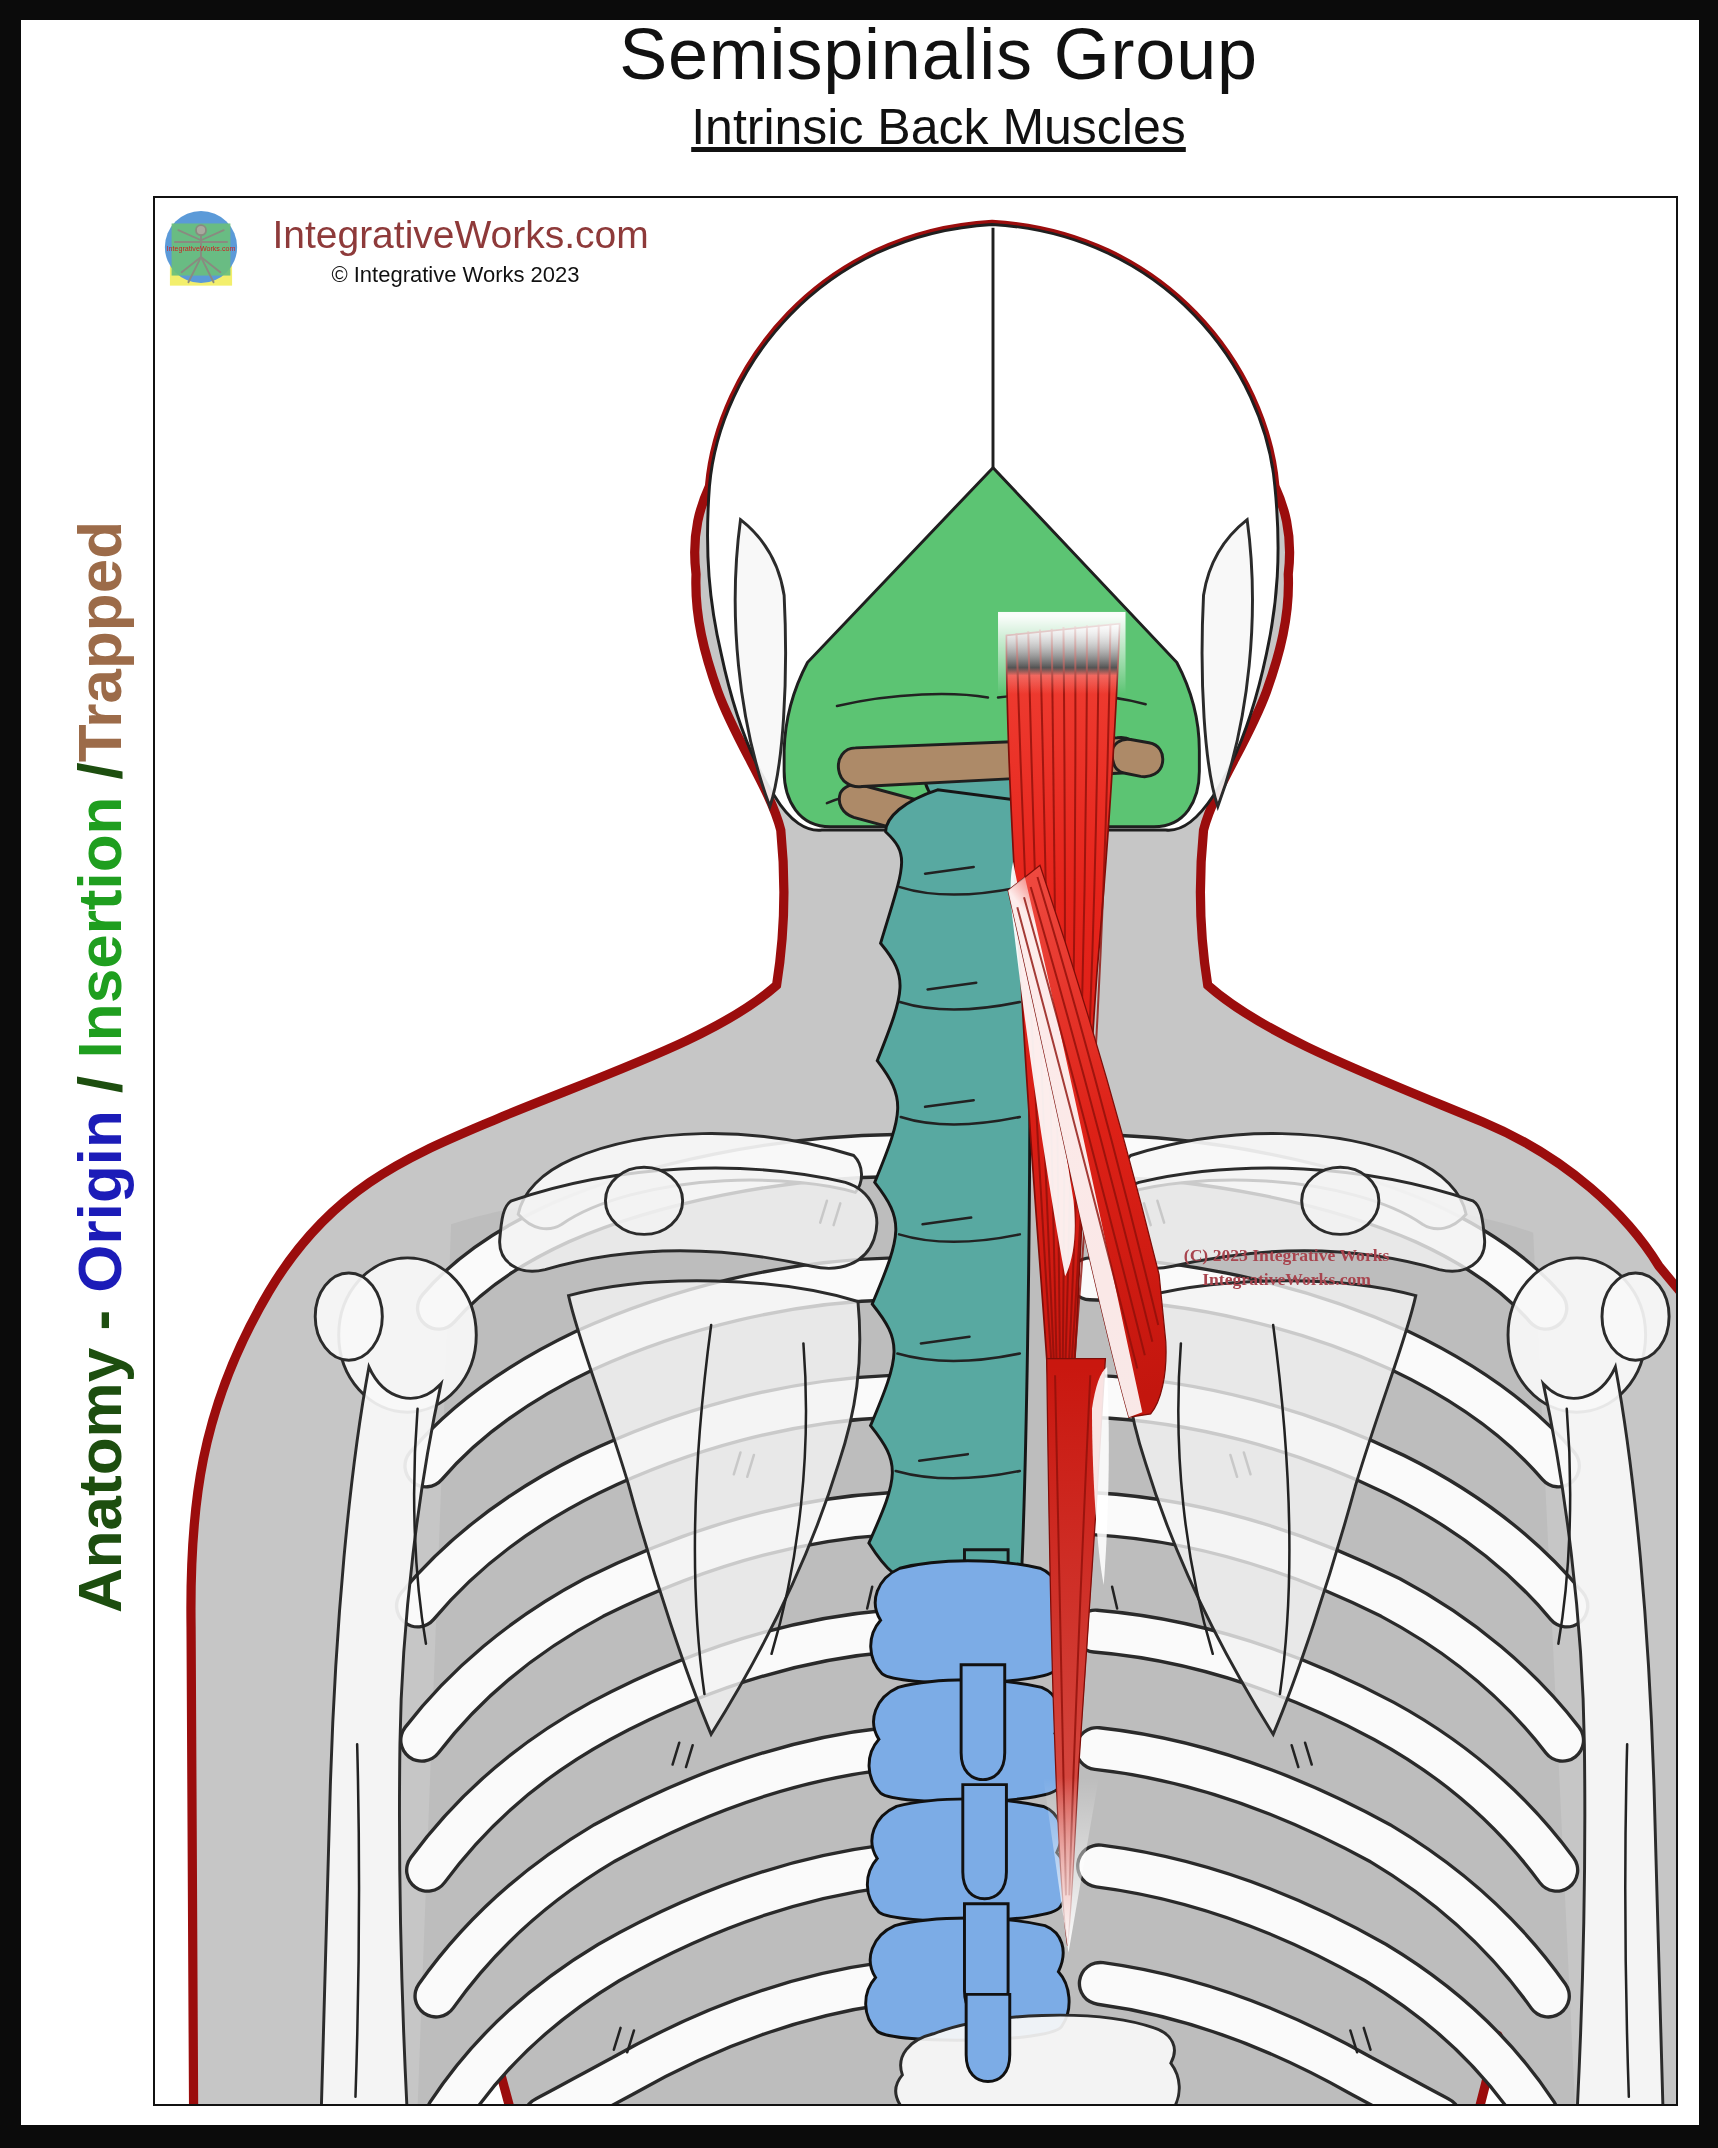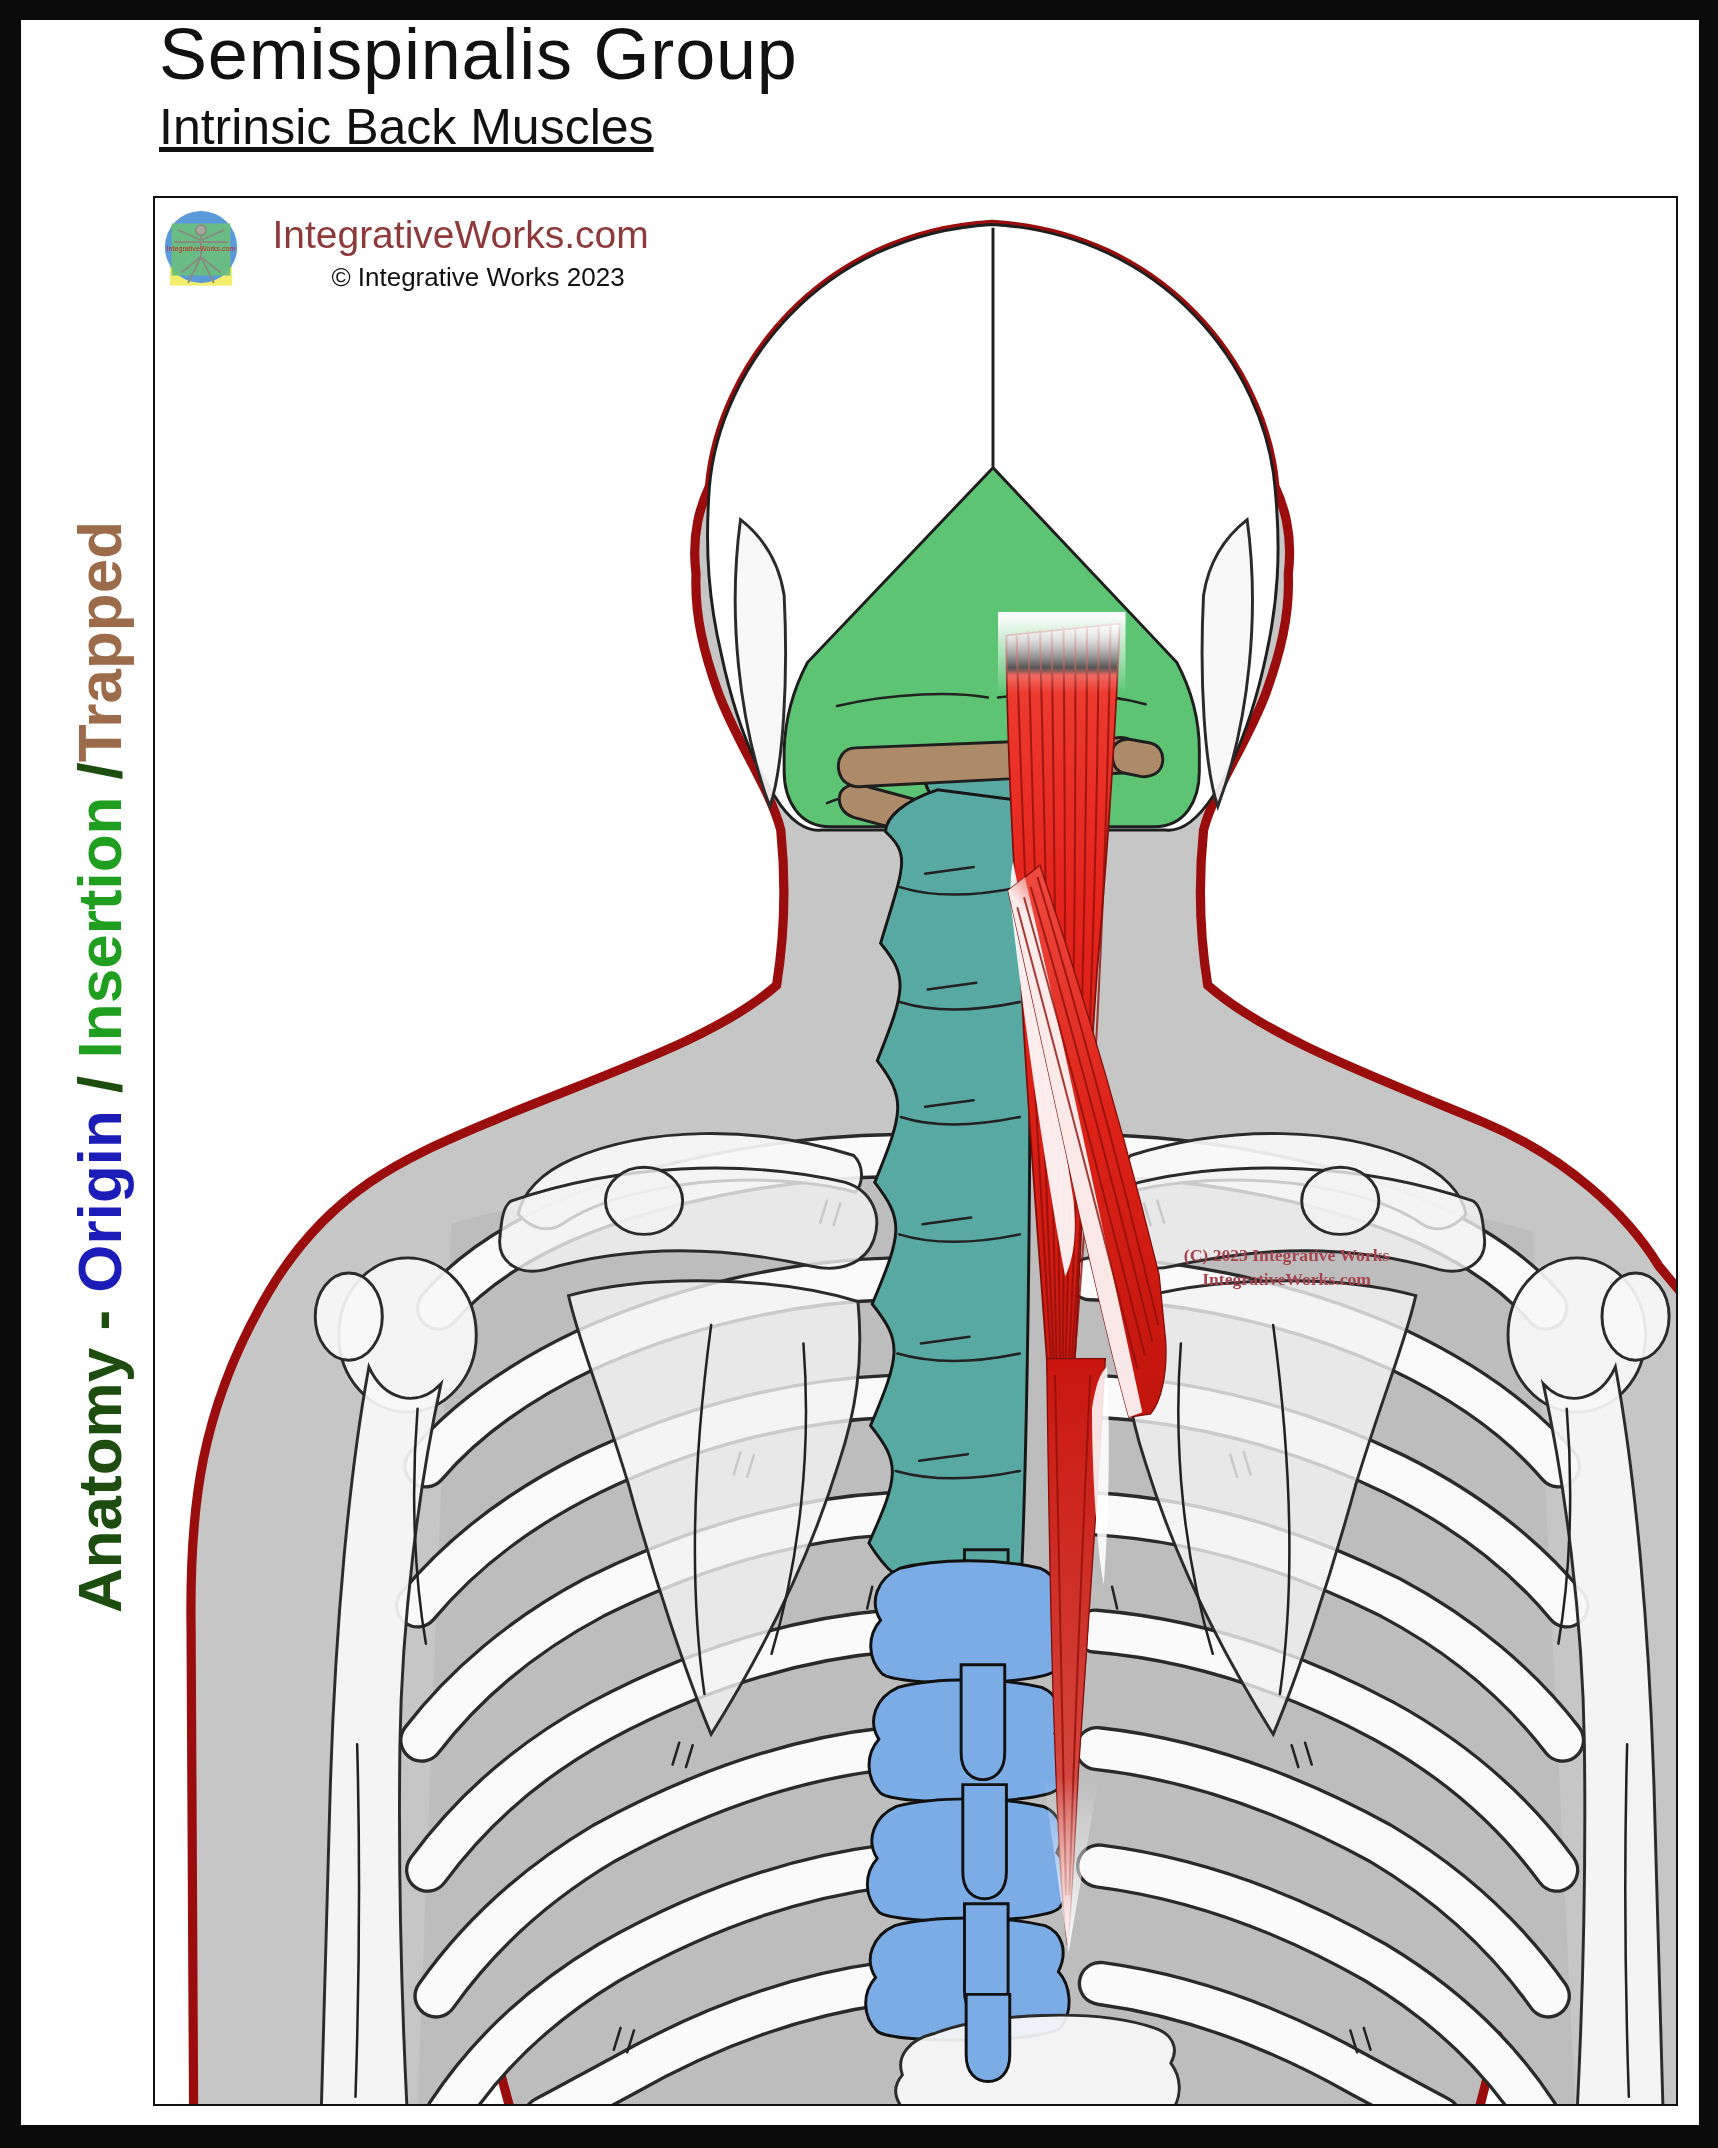--- a/index.html
+++ b/index.html
@@ -1,31 +1,31 @@
 <!DOCTYPE html>
 <html style="font-size:13.4px"><head>
 <meta charset="utf-8">
 <style>
   html,body{margin:0;padding:0;}
   body{width:1718px;height:2148px;background:#0b0b0b;position:relative;
        font-family:"Liberation Sans",sans-serif;}
   .page{position:absolute;left:21px;top:20px;right:19.3px;bottom:22.7px;background:#ffffff;}
-  .title-block{position:absolute;left:159px;right:0;top:17px;text-align:left;color:#111;}
+  .title-block{position:absolute;left:159px;right:0;top:17px;text-align:center;color:#111;}
   .main-title{font-size:72px;font-weight:400;letter-spacing:0.8px;line-height:1.05;}
   .sub-title{font-size:50px;font-weight:400;margin-top:5px;text-decoration:underline;}
   .vlabel{position:absolute;left:99px;top:1067px;transform:translate(-50%,-50%) rotate(-90deg);
           white-space:nowrap;font-size:62px;font-weight:bold;letter-spacing:0px;}
   .c-anat{color:#1d4e0f}.c-origin{color:#1c1cb8}.c-insert{color:#1f9e1f}.c-trap{color:#9c6b49}
   .frame{position:absolute;left:153px;top:196px;width:1525px;height:1910px;
          border:2.5px solid #111;box-sizing:border-box;background:#fff;overflow:hidden;}
   .frame svg{position:absolute;left:0;top:0;}
   .brandrow{position:absolute;left:8.4px;top:6.7px;width:671px;}
   .logo{position:absolute;left:5px;top:3.4px;width:76px;height:84px;}
   .brand{position:absolute;left:109px;top:8.4px;font-size:39px;color:#8e3a3a;}
-  .copyright{position:absolute;left:168px;top:57px;font-size:26px;color:#111;}
+  .copyright{position:absolute;left:168px;top:57px;font-size:22px;color:#111;}
   .rib-o{fill:none;stroke:#2a2a2a;stroke-width:54;stroke-linecap:round;}
   .rib-i{fill:none;stroke:#fafafa;stroke-width:46;stroke-linecap:round;}
   .bone{fill:#f3f3f3;fill-opacity:.8;stroke:#2b2b2b;stroke-width:3.5;}
   .bone2{fill:#f7f7f7;fill-opacity:.92;stroke:#2b2b2b;stroke-width:3.5;}
   .outline{stroke:#1f1f1f;stroke-width:3.5;}
   .teal{fill:#58a9a1;stroke:#161616;stroke-width:3.5;}
   .blue{fill:#7cace6;stroke:#111;stroke-width:3.5;}
   .mark{fill:none;stroke:#222;stroke-width:3;stroke-linecap:round;}
   .fiber{fill:none;stroke:#8f100a;stroke-width:2.4;opacity:.8;}
   .wm{font-family:"Liberation Serif",serif;font-weight:bold;font-size:21px;fill:#a8444e;}

